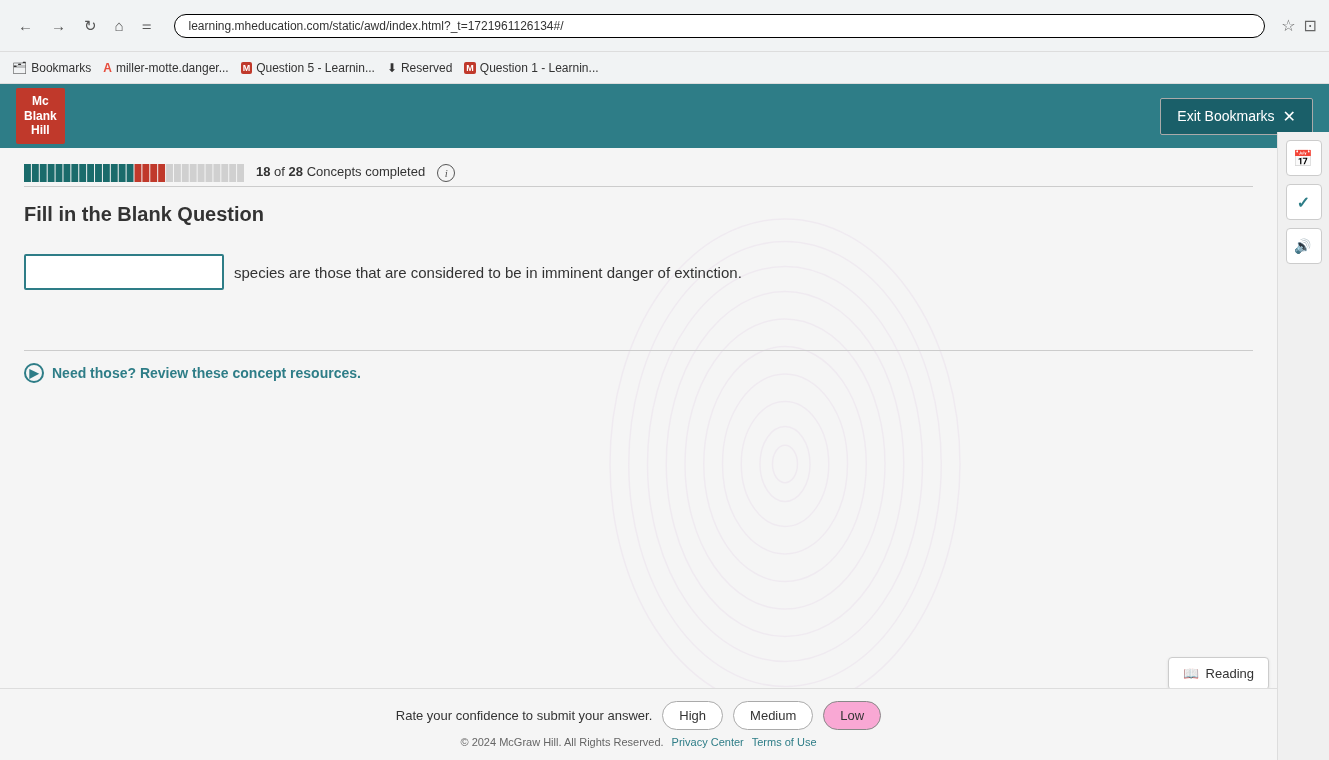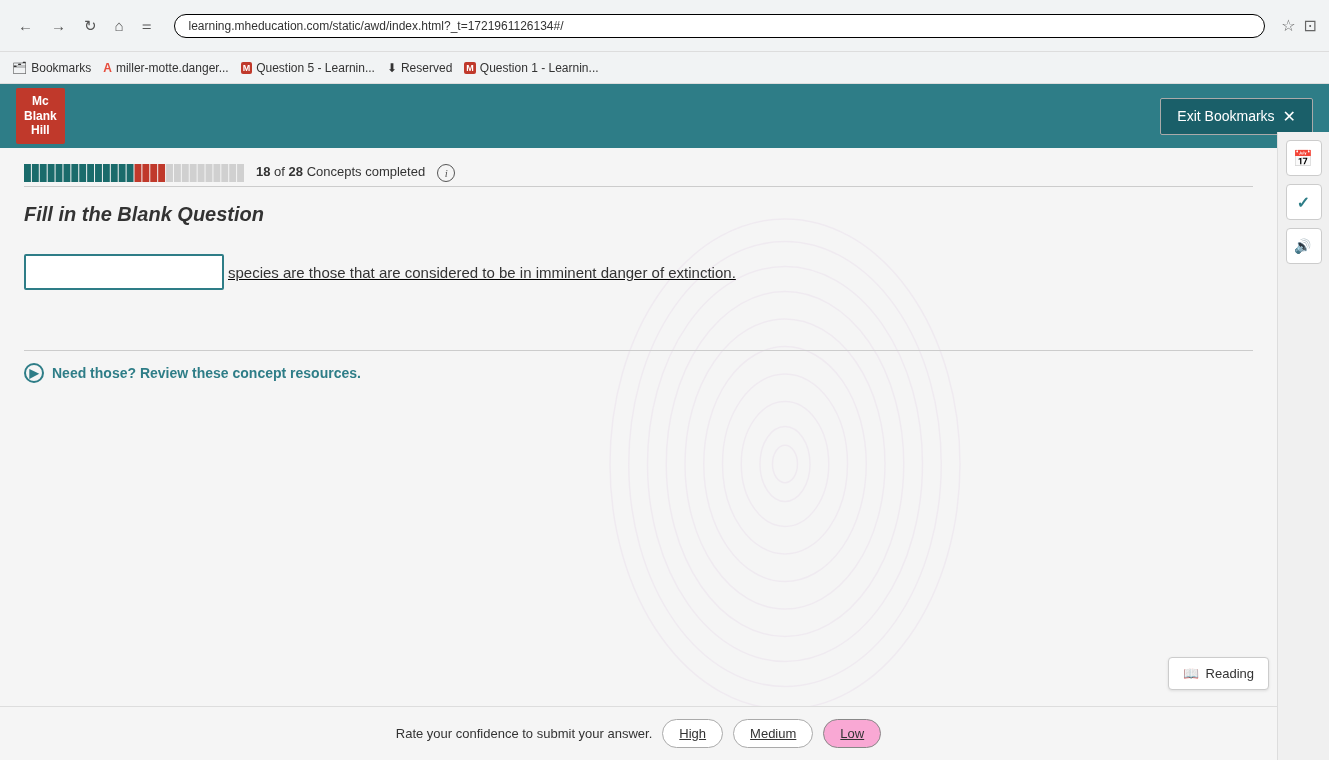--- a/index.html
+++ b/index.html
@@ -203,29 +203,27 @@
       border-top: 1px solid #ccc;
       margin: 4px 0 16px 0;
     }
 
     
     .question-title {
       font-size: 20px;
       font-weight: 600;
       color: #333;
       margin-bottom: 28px;
-      font-style: italic;
     }
 
     .question-body {
       display: flex;
       align-items: center;
-      gap: 4px;
+      gap: 10px;
       margin-bottom: 32px;
-      text-decoration: underline;
     }
     .answer-input {
       border: 2px solid #2e7d87;
       background: white;
       width: 200px;
       height: 36px;
       padding: 4px 8px;
       font-size: 14px;
       border-radius: 2px;
       outline: none;
@@ -296,21 +294,20 @@
       color: #333;
     }
     .confidence-btn {
       padding: 6px 16px;
       border: 1.5px solid #aaa;
       background: white;
       border-radius: 20px;
       font-size: 13px;
       cursor: pointer;
       color: #333;
-      text-decoration: underline;
     }
     .confidence-btn.low {
       border-color: #888;
       background: #f9a8d4;
     }
     .copyright {
       font-size: 11px;
       color: #666;
       display: flex;
       gap: 8px;
@@ -495,15 +492,20 @@
     <span>Reading</span>
   </button>
 
   <div class="footer">
     <div class="confidence-row">
       <span class="confidence-label">Rate your confidence to submit your answer.</span>
       <button class="confidence-btn">High</button>
       <button class="confidence-btn">Medium</button>
       <button class="confidence-btn low">Low</button>
     </div>
+    <div class="copyright">
+      <span>© 2024 McGraw Hill. All Rights Reserved.</span>
+      <a href="#">Privacy Center</a>
+      <a href="#">Terms of Use</a>
+    </div>
   </div>
 
 </div>
 
 </body></html>

